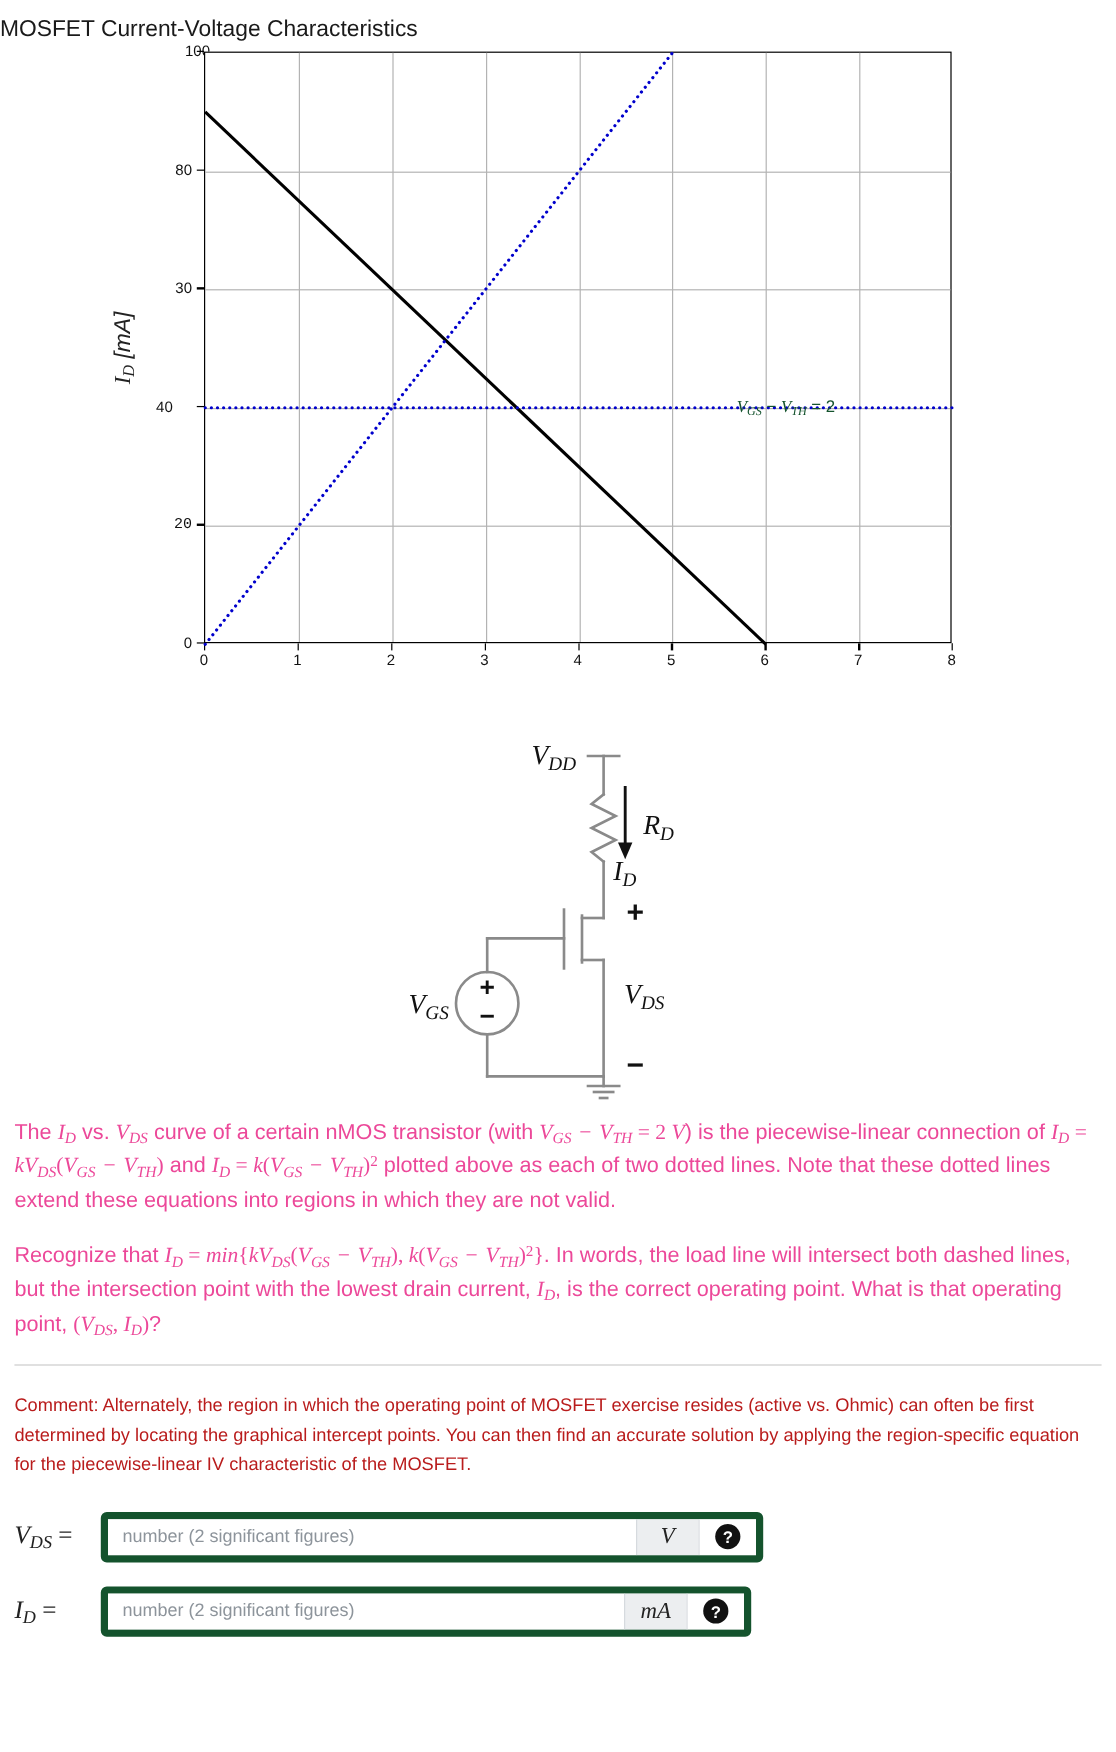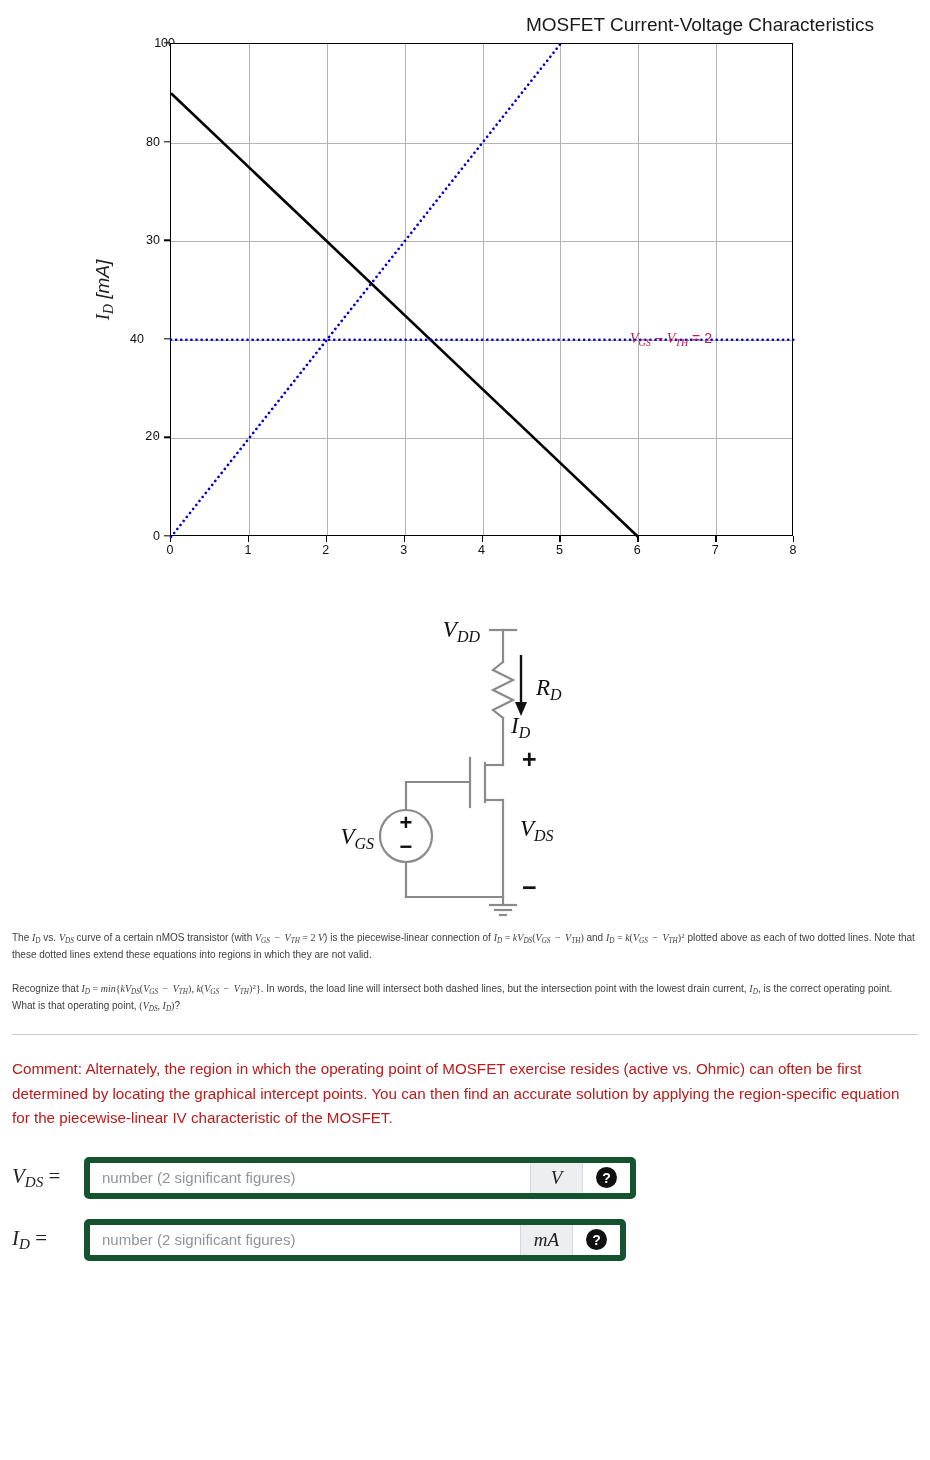--- a/index.html
+++ b/index.html
@@ -20,22 +20,22 @@
   
   .mi { font-family: "Liberation Serif", serif; font-style: italic; }
   .mn { font-family: "Liberation Serif", serif; font-style: normal; }
   .mo { font-family: "Liberation Serif", serif; font-style: normal; padding: 0 2px; }
   sub.sb { font-family: "Liberation Serif", serif; font-style: italic; font-size: 0.72em; vertical-align: -0.28em; }
   sup.sp { font-family: "Liberation Serif", serif; font-style: normal; font-size: 0.70em; vertical-align: 0.45em; }
 
   
   #chart-block { position: relative; width: 930px; height: 600px; }
   #chart-title {
-    position: absolute; left: 16px; top: 14px; width: 858px;
-    text-align: right; font-size: 19px; color: #1a1a1a;
+    position: absolute; left: 0; top: 14px; width: 858px;
+    text-align: left; font-size: 19px; color: #1a1a1a;
     font-family: "Liberation Sans", sans-serif;
   }
   #plot-frame {
     position: absolute;
     left: 170px; top: 43px;
     width: 623px; height: 493px;
     border: 1.6px solid #000000;
     background: #ffffff;
   }
   .gridline-v { position: absolute; top: 0; bottom: 0; width: 1px; background: #b3b3b3; }
@@ -69,34 +69,33 @@
     position: absolute; left: 170px; width: 623px; top: 560px;
     text-align: center; font-size: 19px;
     font-family: "Liberation Sans", sans-serif;
     font-style: italic;
   }
   #curve-annotation {
     position: absolute;
     font-size: 14px;
     font-family: "Liberation Sans", sans-serif;
     white-space: nowrap;
-    color: #be185d;
-    margin-left: 16px;
+    color: #14532d;
   }
 
   
   #circuit-block { position: relative; width: 930px; height: 330px; }
   #circuit-svg { position: absolute; left: 330px; top: 0; }
 
   
   #prose { padding: 0 12px; }
   .para {
-    font-size: 10px;
+    font-size: 18px;
     line-height: 1.52;
-    color: #404040;
+    color: #ec4899;
     margin: 0 0 19px 0;
   }
   #divider {
     height: 1px; background: #cccccc;
     margin: 14px 12px 22px 12px;
   }
   .comment-para {
     font-size: 15.2px;
     line-height: 1.62;
     color: #b91c1c;

